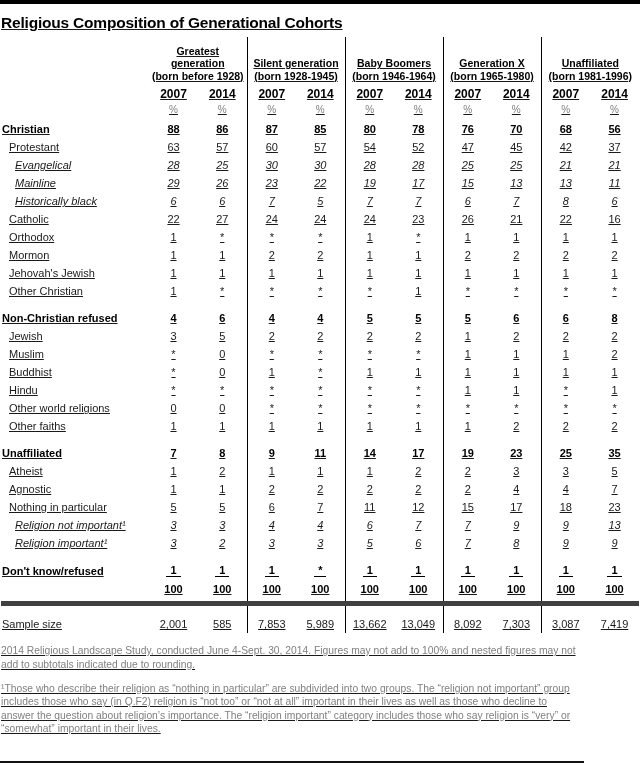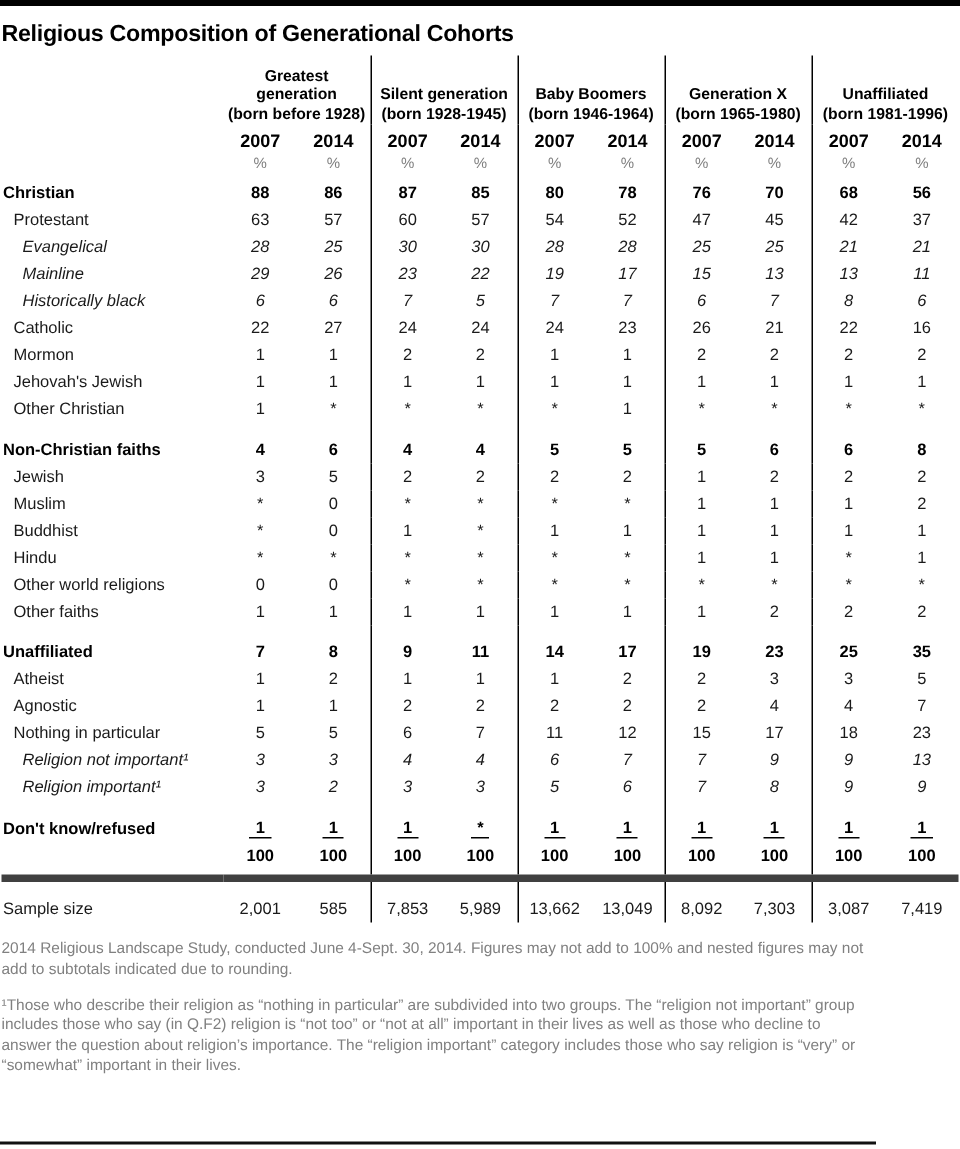--- a/index.html
+++ b/index.html
@@ -4,21 +4,21 @@
 <style>
   * { box-sizing: border-box; }
   html, body { margin: 0; padding: 0; background: #fff; }
   body {
     width: 640px; height: 766px;
     font-family: "Liberation Sans", sans-serif;
     color: #1a1a1a;
     position: relative;
     overflow: hidden;
   }
-  .page { position: relative; width: 584px; height: 766px; }
+  .page { position: relative; width: 584px; height: 766px; text-decoration: underline; }
 
   .top-bar { height: 4px; background: #000; width: 640px; }
 
   .title {
     font-size: 15.5px; font-weight: bold; color: #000;
     letter-spacing: -0.2px;
     margin: 10px 0 5px 1px;
   }
 
   table.data-table {
@@ -231,20 +231,33 @@
           <td class="val sep">24</td>
           <td class="val">24</td>
           <td class="val sep">24</td>
           <td class="val">23</td>
           <td class="val sep">26</td>
           <td class="val">21</td>
           <td class="val sep">22</td>
           <td class="val">16</td>
         </tr>
         <tr>
+          <td class="row-label ind1">Orthodox</td>
+          <td class="val">1</td>
+          <td class="val">*</td>
+          <td class="val sep">*</td>
+          <td class="val">*</td>
+          <td class="val sep">1</td>
+          <td class="val">*</td>
+          <td class="val sep">1</td>
+          <td class="val">1</td>
+          <td class="val sep">1</td>
+          <td class="val">1</td>
+        </tr>
+        <tr>
           <td class="row-label ind1">Mormon</td>
           <td class="val">1</td>
           <td class="val">1</td>
           <td class="val sep">2</td>
           <td class="val">2</td>
           <td class="val sep">1</td>
           <td class="val">1</td>
           <td class="val sep">2</td>
           <td class="val">2</td>
           <td class="val sep">2</td>
@@ -270,21 +283,21 @@
           <td class="val sep">*</td>
           <td class="val">*</td>
           <td class="val sep">*</td>
           <td class="val">1</td>
           <td class="val sep">*</td>
           <td class="val">*</td>
           <td class="val sep">*</td>
           <td class="val">*</td>
         </tr>
         <tr class="bold gap">
-          <td class="row-label ind0">Non-Christian faiths</td>
+          <td class="row-label ind0">Non-Christian refused</td>
           <td class="val">4</td>
           <td class="val">6</td>
           <td class="val sep">4</td>
           <td class="val">4</td>
           <td class="val sep">5</td>
           <td class="val">5</td>
           <td class="val sep">5</td>
           <td class="val">6</td>
           <td class="val sep">6</td>
           <td class="val">8</td>

